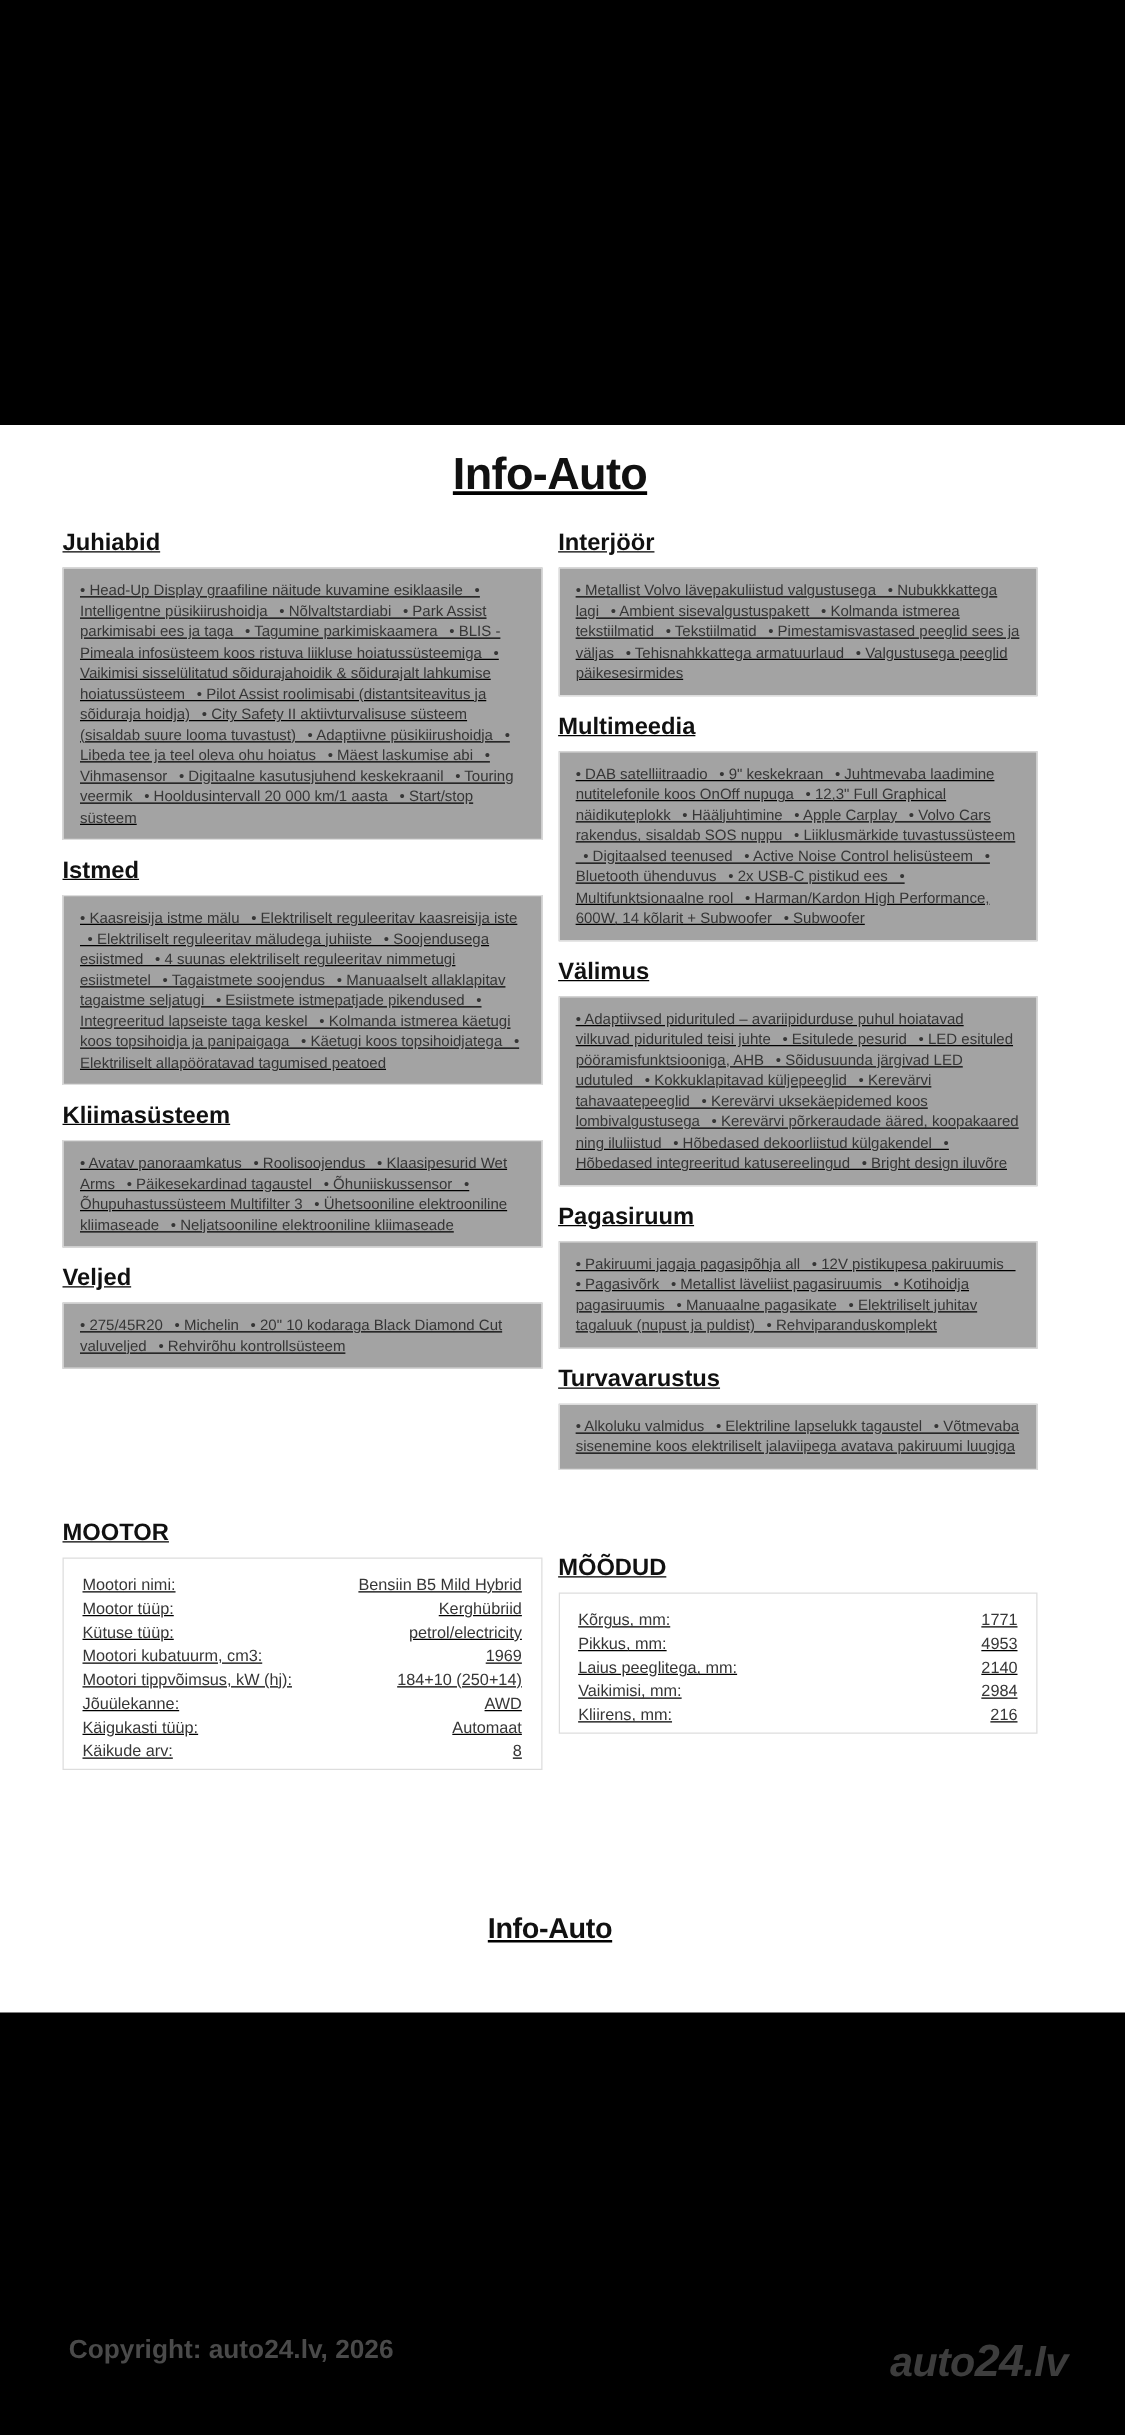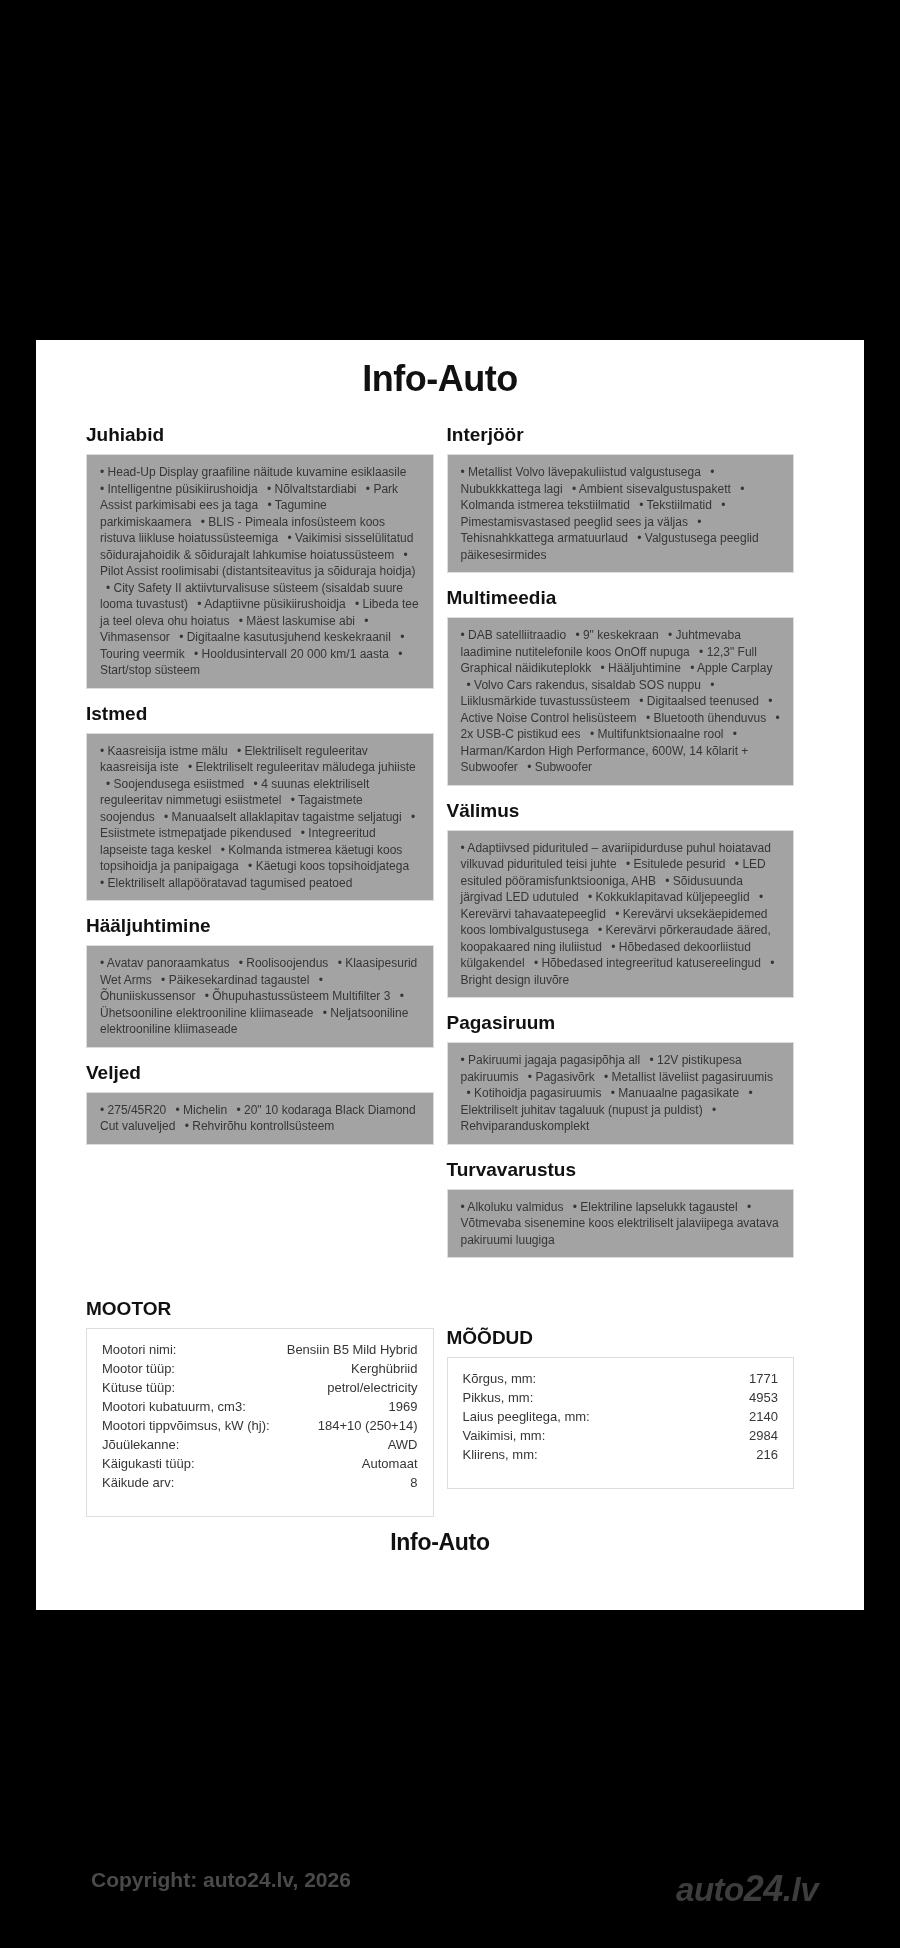--- a/index.html
+++ b/index.html
@@ -1,20 +1,20 @@
 <!DOCTYPE html>
 <html style="--page_bg: #000000; --content_bg: #ffffff; --heading: #111111; --text: #363636; --border: #dddddd; --footer_text: #4a4a4a; --logo: #3d3d3d;"><head>
 <meta charset="utf-8">
 <style>
   * { margin: 0; padding: 0; box-sizing: border-box; }
   html, body { background: #000; }
   body { font-family: "Liberation Sans", "DejaVu Sans", sans-serif; }
   .page {
-    width: 828px; height: 1948px; margin: 0 auto;
-    display: flex; flex-direction: column; background: var(--content_bg, #fff);
+    width: 900px; height: 1948px; margin: 0 auto;
+    display: flex; flex-direction: column; background: var(--content_bg, #fff); text-decoration: underline;
   }
   .black-top { height: 340px; background: var(--page_bg, #000); flex: none; }
   .black-footer {
     height: 338px; background: var(--page_bg, #000); flex: none;
     display: flex; justify-content: space-between; align-items: flex-start;
     padding: 258px 46px 0 55px;
   }
   .content {
     flex: 1 1 auto; overflow: hidden; background: var(--content_bg, #fff);
     padding: 17px 70px 28px 50px;
@@ -32,21 +32,21 @@
   }
   .col > .section:first-child > h2, .col > .spec:first-child > h2 { margin-top: 0; }
   .fbox {
     border: 1px solid var(--border, #ddd); background: #a3a3a3;
     padding: 9px 13px; font-size: 12px; line-height: 16.5px;
     color: var(--text, #333);
   }
   .specs { margin-top: 40px; align-items: center; }
   .sbox {
     border: 1px solid var(--border, #ddd); background: #fff;
-    padding: 11px 15px 24px; font-size: 13px; color: var(--text, #333);
+    padding: 11px 15px 5px; font-size: 13px; color: var(--text, #333);
   }
   .srow { display: flex; justify-content: space-between; line-height: 19px; }
   .srow .slabel { text-align: left; }
   .srow .svalue { text-align: right; }
   .footer-title {
     margin-top: auto; padding-bottom: 26px;
     text-align: center; font-size: 23px; font-weight: bold;
     color: var(--heading, #111); letter-spacing: -0.3px;
   }
   .copyright {
@@ -72,21 +72,21 @@
       <div class="col">
           <section class="section">
             <h2>Juhiabid</h2>
             <div class="fbox">• Head-Up Display graafiline näitude kuvamine esiklaasile  • Intelligentne püsikiirushoidja  • Nõlvaltstardiabi  • Park Assist parkimisabi ees ja taga  • Tagumine parkimiskaamera  • BLIS - Pimeala infosüsteem koos ristuva liikluse hoiatussüsteemiga  • Vaikimisi sisselülitatud sõidurajahoidik &amp; sõidurajalt lahkumise hoiatussüsteem  • Pilot Assist roolimisabi (distantsiteavitus ja sõiduraja hoidja)  • City Safety II aktiivturvalisuse süsteem (sisaldab suure looma tuvastust)  • Adaptiivne püsikiirushoidja  • Libeda tee ja teel oleva ohu hoiatus  • Mäest laskumise abi  • Vihmasensor  • Digitaalne kasutusjuhend keskekraanil  • Touring veermik  • Hooldusintervall 20 000 km/1 aasta  • Start/stop süsteem</div>
           </section>
           <section class="section">
             <h2>Istmed</h2>
             <div class="fbox">• Kaasreisija istme mälu  • Elektriliselt reguleeritav kaasreisija iste  • Elektriliselt reguleeritav mäludega juhiiste  • Soojendusega esiistmed  • 4 suunas elektriliselt reguleeritav nimmetugi esiistmetel  • Tagaistmete soojendus  • Manuaalselt allaklapitav tagaistme seljatugi  • Esiistmete istmepatjade pikendused  • Integreeritud lapseiste taga keskel  • Kolmanda istmerea käetugi koos topsihoidja ja panipaigaga  • Käetugi koos topsihoidjatega  • Elektriliselt allapööratavad tagumised peatoed</div>
           </section>
           <section class="section">
-            <h2>Hääljuhtimine</h2>
+            <h2>Kliimasüsteem</h2>
             <div class="fbox">• Avatav panoraamkatus  • Roolisoojendus  • Klaasipesurid Wet Arms  • Päikesekardinad tagaustel  • Õhuniiskussensor  • Õhupuhastussüsteem Multifilter 3  • Ühetsooniline elektrooniline kliimaseade  • Neljatsooniline elektrooniline kliimaseade</div>
           </section>
           <section class="section">
             <h2>Veljed</h2>
             <div class="fbox">• 275/45R20  • Michelin  • 20" 10 kodaraga Black Diamond Cut valuveljed  • Rehvirõhu kontrollsüsteem</div>
           </section>
         </div>
       <div class="col">
           <section class="section">
             <h2>Interjöör</h2>

